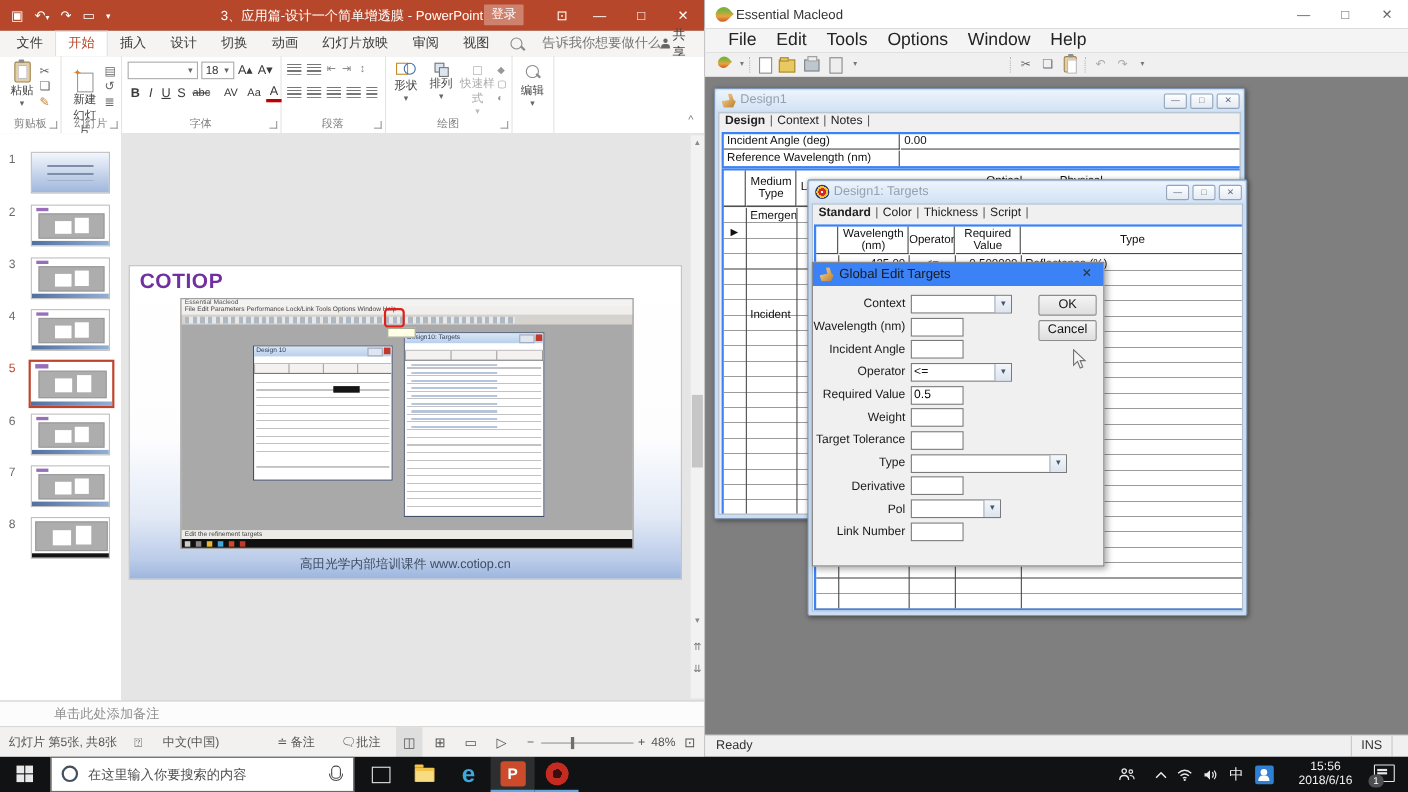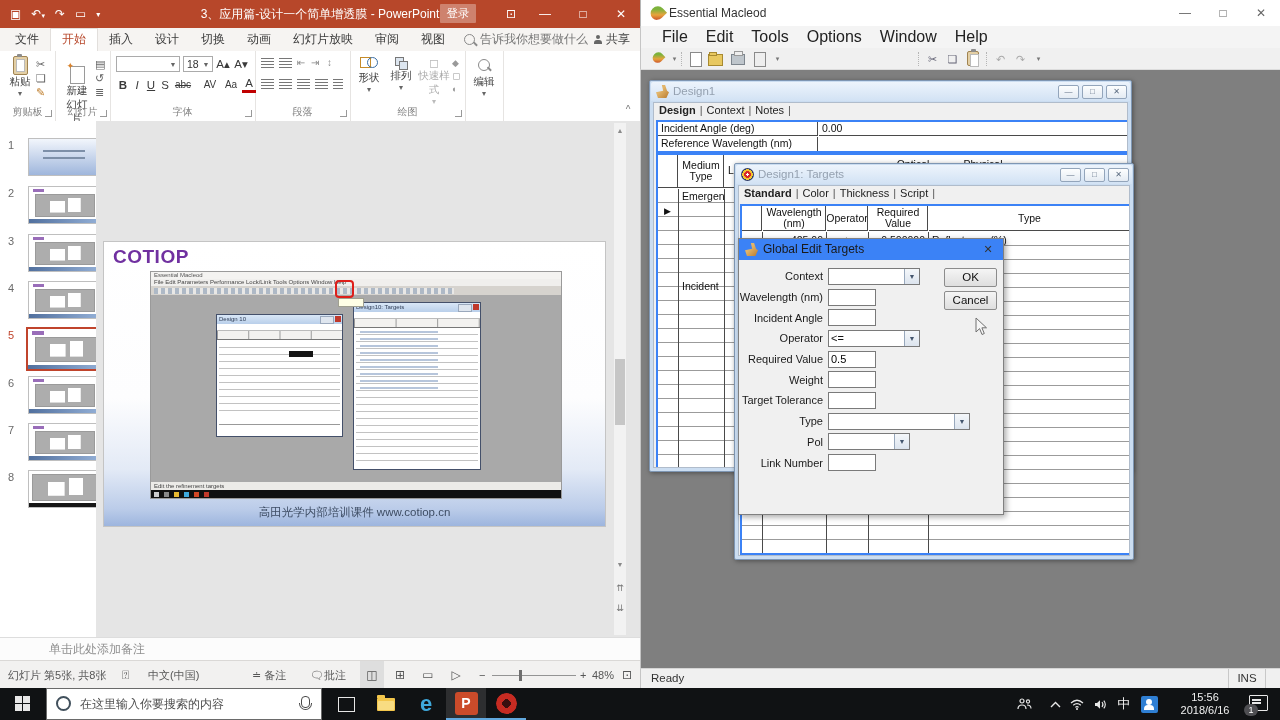--- a/index.html
+++ b/index.html
@@ -15,21 +15,21 @@
   .pp-title{left:0;top:0;width:640px;height:28px;text-align:center;line-height:28px;font-size:12px;color:#fff;pointer-events:none}
   .pp-login{left:440px;top:4px;width:36px;height:19px;background:rgba(255,255,255,.32);color:#fff;
     text-align:center;line-height:19px;font-size:11.5px;border-radius:1px}
   .winbtn{top:0;height:28px;width:34px;text-align:center;line-height:28px;color:#fff;font-size:12px}
   .ribopt{left:494px}
   .pp-min{left:528px}.pp-max{left:566px}.pp-close{left:604px}
 
   .pp-tabrow{left:0;top:28px;width:640px;height:23px;background:#F6F4F2;display:flex;padding-left:4px;box-sizing:border-box}
   .pp-tab{padding:0 11px;line-height:23px;font-size:12px;color:#3A3A3A;white-space:nowrap}
   .pp-tab.sel{background:#fff;border:1px solid #E2DFDC;border-bottom:none;color:#B7472A;line-height:21px}
-  .tellme{display:flex;align-items:center;gap:5px;margin-left:8px;color:#777;font-size:12px;white-space:nowrap}
+  .tellme{display:flex;align-items:center;gap:18px;margin-left:8px;color:#777;font-size:12px;white-space:nowrap}
   .lens{width:9px;height:9px;border:1.5px solid #8A8A8A;border-radius:50%;position:relative}
   .lens::after{content:"";position:absolute;left:8px;top:8px;width:5px;height:1.5px;background:#8A8A8A;transform:rotate(45deg)}
   .share{margin-left:auto;margin-right:10px;display:flex;align-items:center;gap:4px;color:#444;font-size:12px}
   .person{width:8px;height:9px;position:relative}
   .person::before{content:"";position:absolute;left:2px;top:0;width:4px;height:4px;border-radius:50%;background:#666}
   .person::after{content:"";position:absolute;left:0;top:5px;width:8px;height:4px;border-radius:3px 3px 0 0;background:#666}
 
   .pp-ribbon{left:0;top:51px;width:640px;height:70px;background:#FFFFFF;border-bottom:1px solid #D8D6D4}
   .grp{position:absolute;top:0;height:70px;border-right:1px solid #E6E4E2}
   .grp-label{position:absolute;bottom:2px;left:0;width:100%;text-align:center;font-size:10px;color:#808080}
@@ -59,21 +59,21 @@
   .thumb.sel{left:26px;width:74px;height:40px;border:2px solid #C0442C}
   .th-logo{position:absolute;left:5%;top:6%;width:17%;height:8%;background:#8048A8;opacity:.8}
   .th-scr{position:absolute;left:9%;top:20%;width:82%;height:58%;background:#ADADAD;border:1px solid #9A9A9A;
     background-image:linear-gradient(#fff,#fff),linear-gradient(#fff,#fff);
     background-size:26% 55%,22% 68%;background-position:32% 60%,72% 40%;background-repeat:no-repeat}
   .th-bot{position:absolute;left:0;bottom:0;width:100%;height:10%;background:linear-gradient(90deg,#51709E,#93AFD6)}
   .th-title{background:linear-gradient(180deg,#F2F6FC,#9FB6DC)!important}
   .th-lines{position:absolute;left:20%;top:30%;width:60%;height:40%;background:repeating-linear-gradient(180deg,#7D8FA8 0 2px,transparent 2px 7px)}
 
   
-  .pp-editor{left:96px;top:121px;width:624px;height:516px;background:#E5E5E5}
+  .pp-editor{left:110px;top:121px;width:624px;height:516px;background:#E5E5E5}
   .slide{position:absolute;left:7px;top:120px;width:503px;height:286px;border:1px solid #C4C4C4;box-sizing:border-box;
     background:linear-gradient(180deg,#FFFFFF 0%,#FDFDFE 55%,#E3EAF6 80%,#BBCCE9 94%,#9DB5DE 100%)}
   .cotiop{position:absolute;left:9px;top:4px;font-size:19px;font-weight:bold;color:#7030A0;letter-spacing:.5px}
   .caption{position:absolute;left:0;top:263px;width:100%;text-align:center;font-size:11.5px;color:#3D4C63}
 
   
   .shot{position:absolute;left:46px;top:29px;width:412px;height:228px;background:#D6D3CE;border:1px solid #9A9A9A;box-sizing:border-box;overflow:hidden}
   .shot-t{position:absolute;left:0;top:0;width:100%;height:7px;background:#F4F3F1;font-size:6px;color:#555;line-height:7px;padding-left:3px;box-sizing:border-box;transform-origin:0 0}
   .shot-m{position:absolute;left:0;top:7px;width:100%;height:7px;background:#F0EFED;font-size:6px;color:#444;line-height:7px;padding-left:3px;box-sizing:border-box;white-space:nowrap}
   .shot-tools{position:absolute;left:3px;top:16px;width:300px;height:6px;
@@ -625,20 +625,24 @@
           <input class="tin w46" value="" style="">
           </div>
         <div class="dlg-row">
             <span class="dlg-lab">Type</span>
           <div class="combo cw142">
               <span class="combo-t"></span>
               <span class="combo-b">▼</span>
             </div>
           </div>
         <div class="dlg-row">
+            <span class="dlg-lab">Derivative</span>
+          <input class="tin w46" value="" style="">
+          </div>
+        <div class="dlg-row">
             <span class="dlg-lab">Pol</span>
           <div class="combo cw82">
               <span class="combo-t"></span>
               <span class="combo-b">▼</span>
             </div>
           </div>
         <div class="dlg-row">
             <span class="dlg-lab">Link Number</span>
           <input class="tin w46" value="" style="">
           </div>

